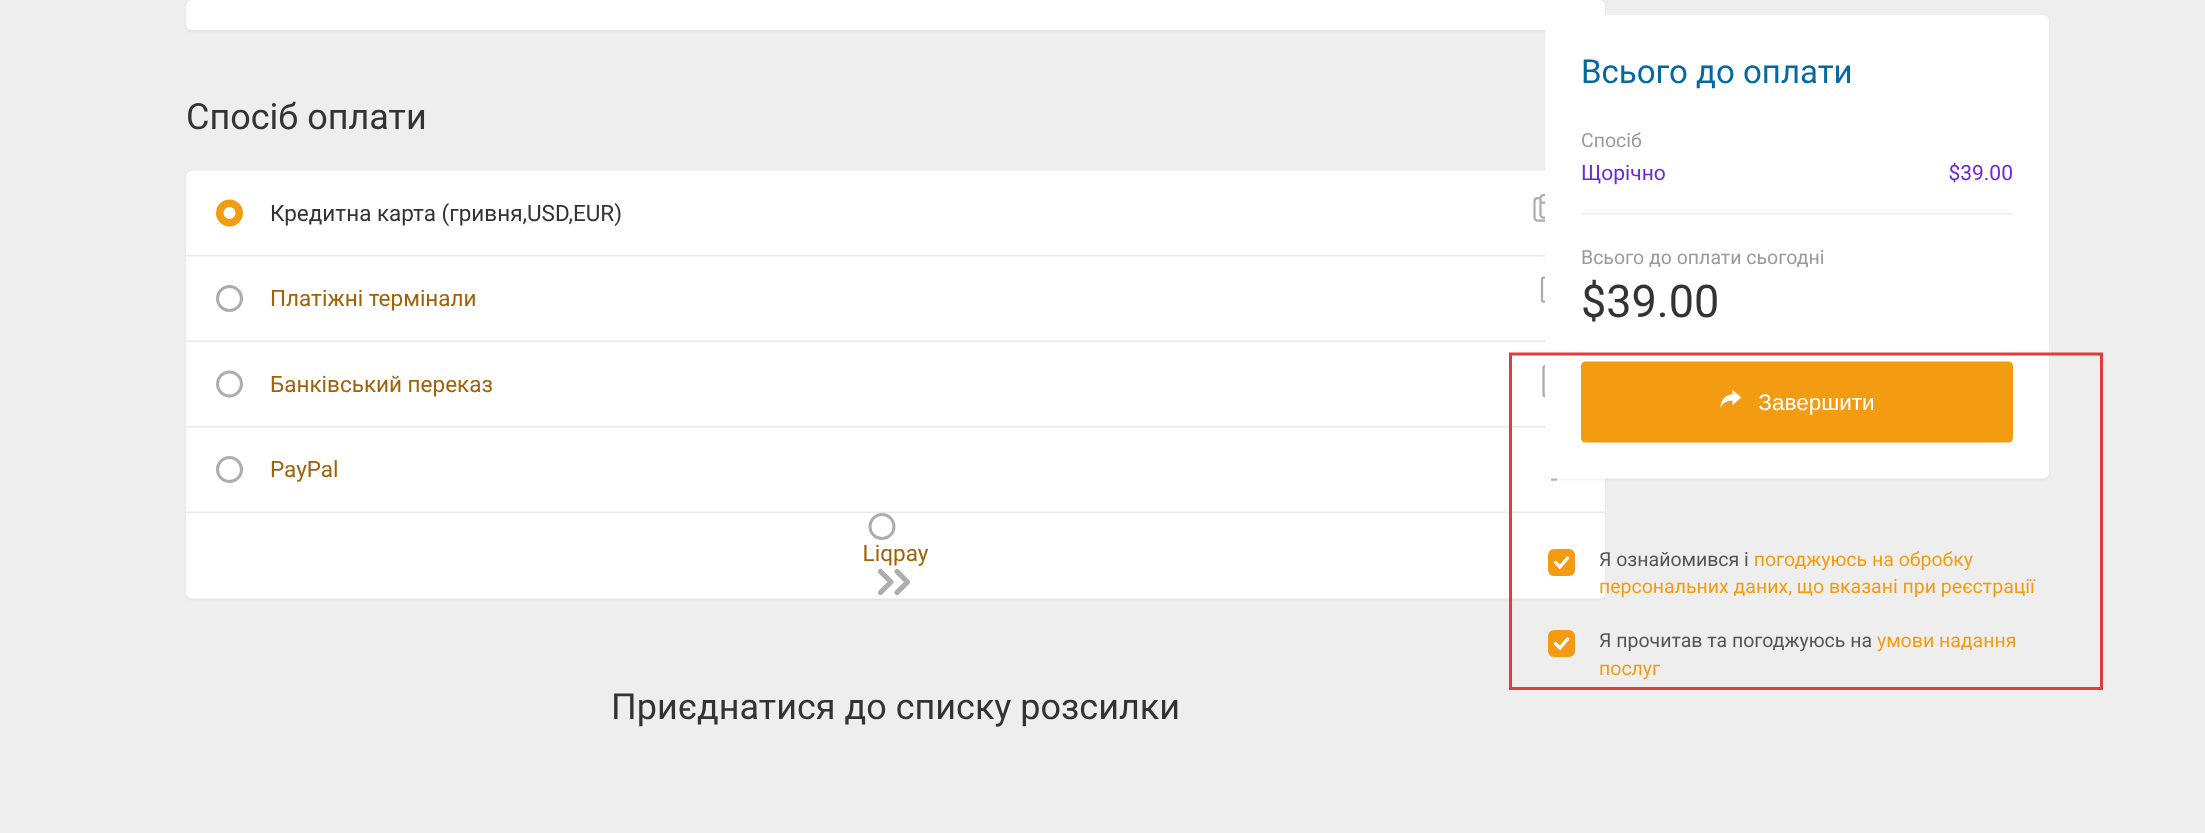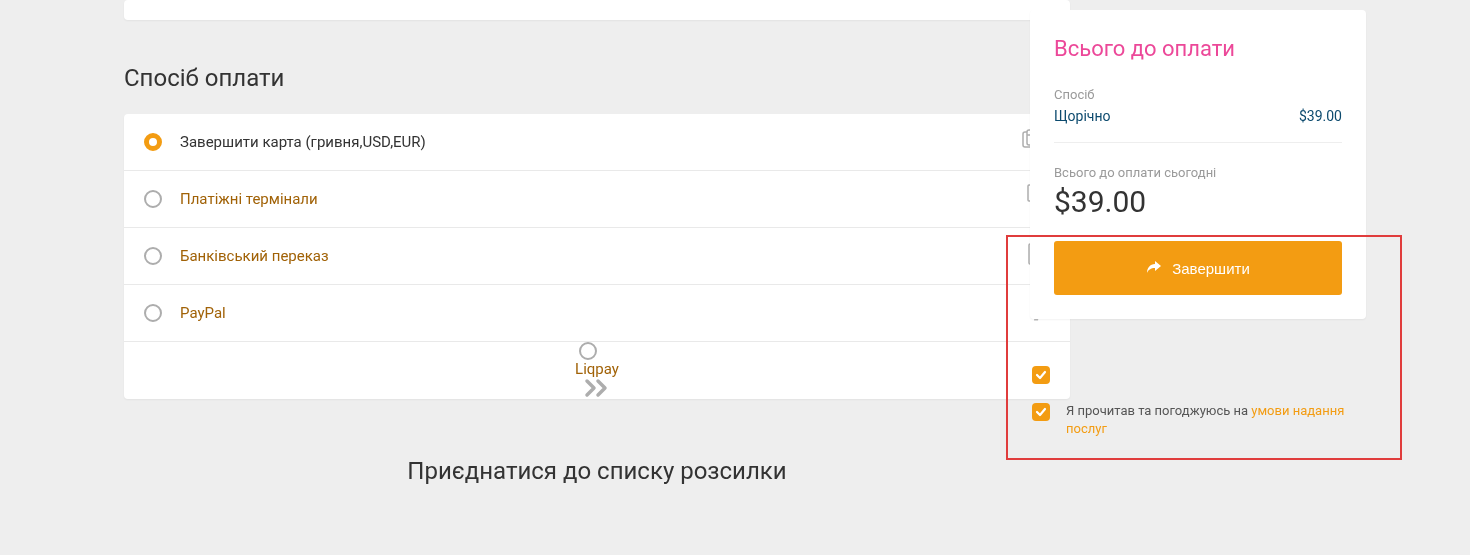--- a/index.html
+++ b/index.html
@@ -92,33 +92,33 @@
   }
   .summary-card {
     background: #fff;
     border-radius: 4px;
     padding: 26px 24px 24px;
     box-shadow: 0 1px 2px rgba(0,0,0,0.05);
   }
   .summary-title {
     font-size: 22px;
     font-weight: 400;
-    color: #ec4899;
+    color: #0369a1;
     margin-bottom: 26px;
   }
   .summary-sub {
     font-size: 13px;
     color: #9a9a9a;
     margin-bottom: 6px;
   }
   .summary-row {
     display: flex;
     justify-content: space-between;
     font-size: 14px;
-    color: #0c4a6e;
+    color: #6d28d9;
     padding-bottom: 18px;
     border-bottom: 1px solid #eee;
     margin-bottom: 22px;
   }
   .due-label {
     font-size: 13px;
     color: #9a9a9a;
     margin-bottom: 4px;
   }
   .due-amount {
@@ -189,21 +189,21 @@
 
 <div class="main-col">
   <div class="top-card"></div>
 
   <h2 class="section-title">Спосіб оплати</h2>
 
   <div class="payment-card">
 
     <div class="payment-option selected">
       <span class="radio selected"></span>
-      <span class="payment-label">Завершити карта (гривня,USD,EUR)</span>
+      <span class="payment-label">Кредитна карта (гривня,USD,EUR)</span>
       <span class="payment-icon">
         <svg width="28" height="22" viewBox="0 0 28 22" fill="none" stroke="currentColor" stroke-width="1.5">
           <rect x="1" y="3" width="22" height="15" rx="2"></rect>
           <rect x="5" y="1" width="22" height="15" rx="2" fill="#fff"></rect>
           <line x1="5" y1="6" x2="27" y2="6"></line>
         </svg>
       </span>
     </div>
 
     <div class="payment-option">
@@ -280,20 +280,23 @@
     </button>
   </div>
 
   <div class="agreements">
     <div class="agree-row">
       <span class="checkbox">
         <svg width="12" height="12" viewBox="0 0 12 12" fill="none" stroke="#fff" stroke-width="2.2" stroke-linecap="round" stroke-linejoin="round">
           <polyline points="2,6 5,9 10,3"></polyline>
         </svg>
       </span>
+      <span class="agree-text">
+        <span>Я ознайомився і </span><a>погоджуюсь на обробку персональних даних, що вказані при реєстрації</a>
+      </span>
     </div>
     <div class="agree-row">
       <span class="checkbox">
         <svg width="12" height="12" viewBox="0 0 12 12" fill="none" stroke="#fff" stroke-width="2.2" stroke-linecap="round" stroke-linejoin="round">
           <polyline points="2,6 5,9 10,3"></polyline>
         </svg>
       </span>
       <span class="agree-text">
         <span>Я прочитав та погоджуюсь на </span><a>умови надання послуг</a>
       </span>

